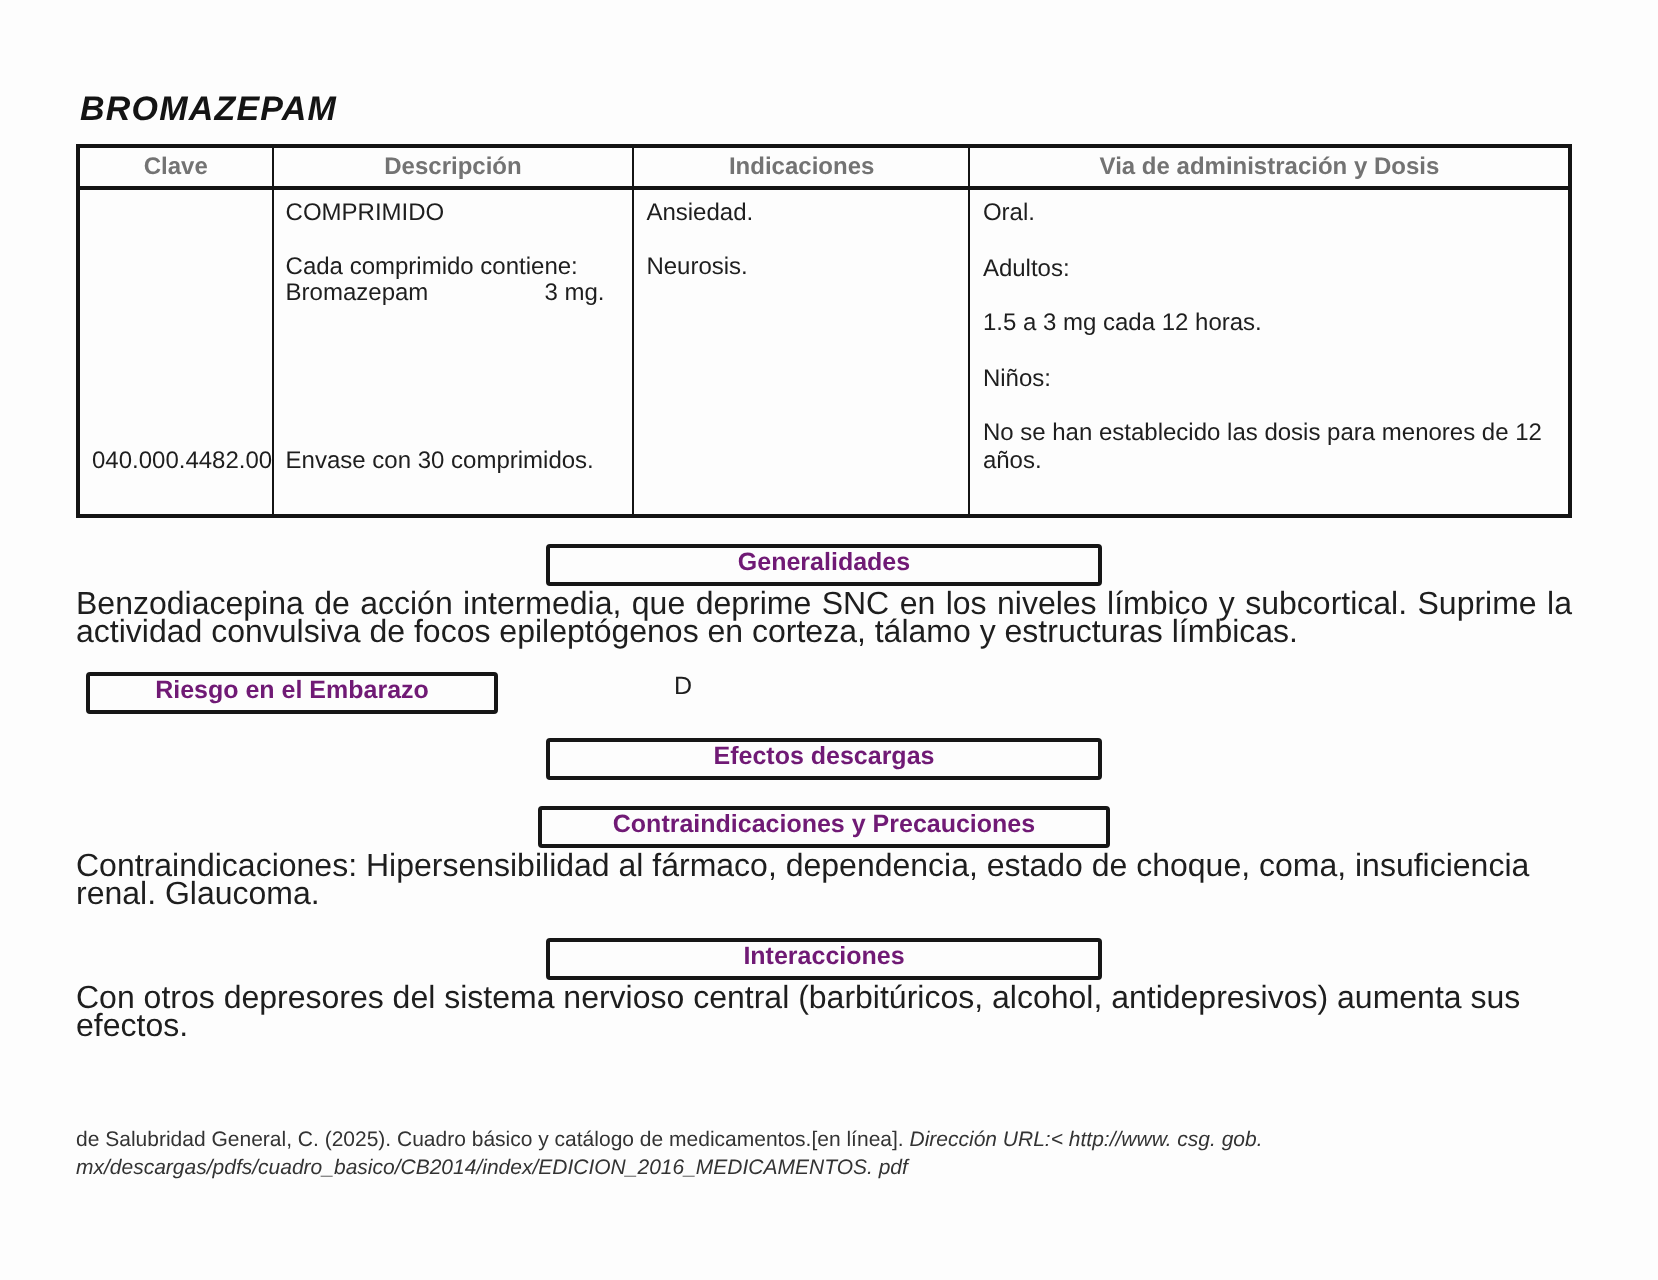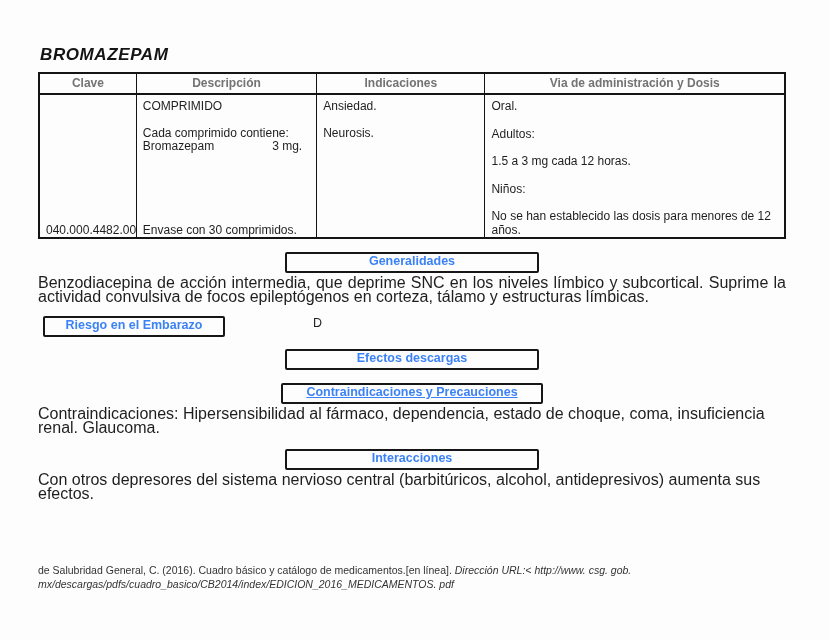--- a/index.html
+++ b/index.html
@@ -21,41 +21,41 @@
   table.drug-table{
     width:748px;border-collapse:collapse;table-layout:fixed;
     border:2px solid #141414;
   }
   .drug-table th{
     border:1.5px solid #141414;border-bottom:2.5px solid #141414;
     font-size:12px;font-weight:bold;padding:2px 0 3px;color:#737373;
   }
   .drug-table td{
     border:1.5px solid #141414;vertical-align:top;
-    font-size:12px;line-height:13.5px;padding:5px 4px 0 6px;
+    font-size:12px;line-height:13.5px;padding:5px 4px 20px 6px;
     height:135px;
   }
   .col-clave{width:96px;}
   .col-desc{width:178px;}
   .col-ind{width:166px;}
   .col-via{width:296px;}
   .cellcol{display:flex;flex-direction:column;height:100%;}
   .spacer{flex:1;}
   .gap-s{height:13px;}
   .substance-row{display:flex;justify-content:space-between;padding-right:10px;}
   .clave-code{padding-left:0;}
   .via-line{margin:0 0 14px;}
   .via-line:last-child{margin:0;}
   .hbox{
     border:2px solid #161616;border-radius:2px;
-    text-align:center;font-weight:bold;font-size:12.5px;color:#3b82f6;
-    height:15px;line-height:15px;padding:0 0 2px;
+    text-align:center;font-weight:bold;font-size:12.5px;color:#701a75;
+    height:15px;line-height:15px;padding:0 12px 2px;
     width:250px;margin:0 auto;background:#fdfdfd;
   }
-  .hbox.wide{width:258px;text-decoration:underline;}
+  .hbox.wide{width:258px;}
   .hbox.left{margin:0;width:178px;}
   .para{font-size:16px;line-height:14px;margin:3px 0 0;color:#1e1e1e;}
   .para.just{text-align:justify;}
   .mt13{margin-top:13px;}
   .mt12{margin-top:12px;}
   .mt14{margin-top:14px;}
   .risk-row{display:flex;align-items:flex-start;margin:12px 0 0 5px;}
   .risk-letter{font-size:12.5px;margin-left:88px;}
   .footer{
     position:absolute;left:38px;top:564px;width:620px;
@@ -139,16 +139,16 @@
 
     <div class="hbox wide mt13">Contraindicaciones y Precauciones</div>
     <p class="para">Contraindicaciones: Hipersensibilidad al fármaco, dependencia, estado de choque, coma,  insuficiencia renal. Glaucoma.</p>
 
     <div class="hbox mt14">Interacciones</div>
     <p class="para">Con otros depresores del sistema nervioso central (barbitúricos, alcohol, antidepresivos) aumenta sus efectos.</p>
 
   </div>
 
   <div class="footer">
-    <div><span>de Salubridad General, C. (2016). Cuadro básico y catálogo de medicamentos.[en línea]. </span><span class="it">Dirección URL:&lt; http://www. csg. gob.</span></div>
+    <div><span>de Salubridad General, C. (2025). Cuadro básico y catálogo de medicamentos.[en línea]. </span><span class="it">Dirección URL:&lt; http://www. csg. gob.</span></div>
     <div class="it">mx/descargas/pdfs/cuadro_basico/CB2014/index/EDICION_2016_MEDICAMENTOS. pdf</div>
   </div>
 </div>
 
 </body></html>

